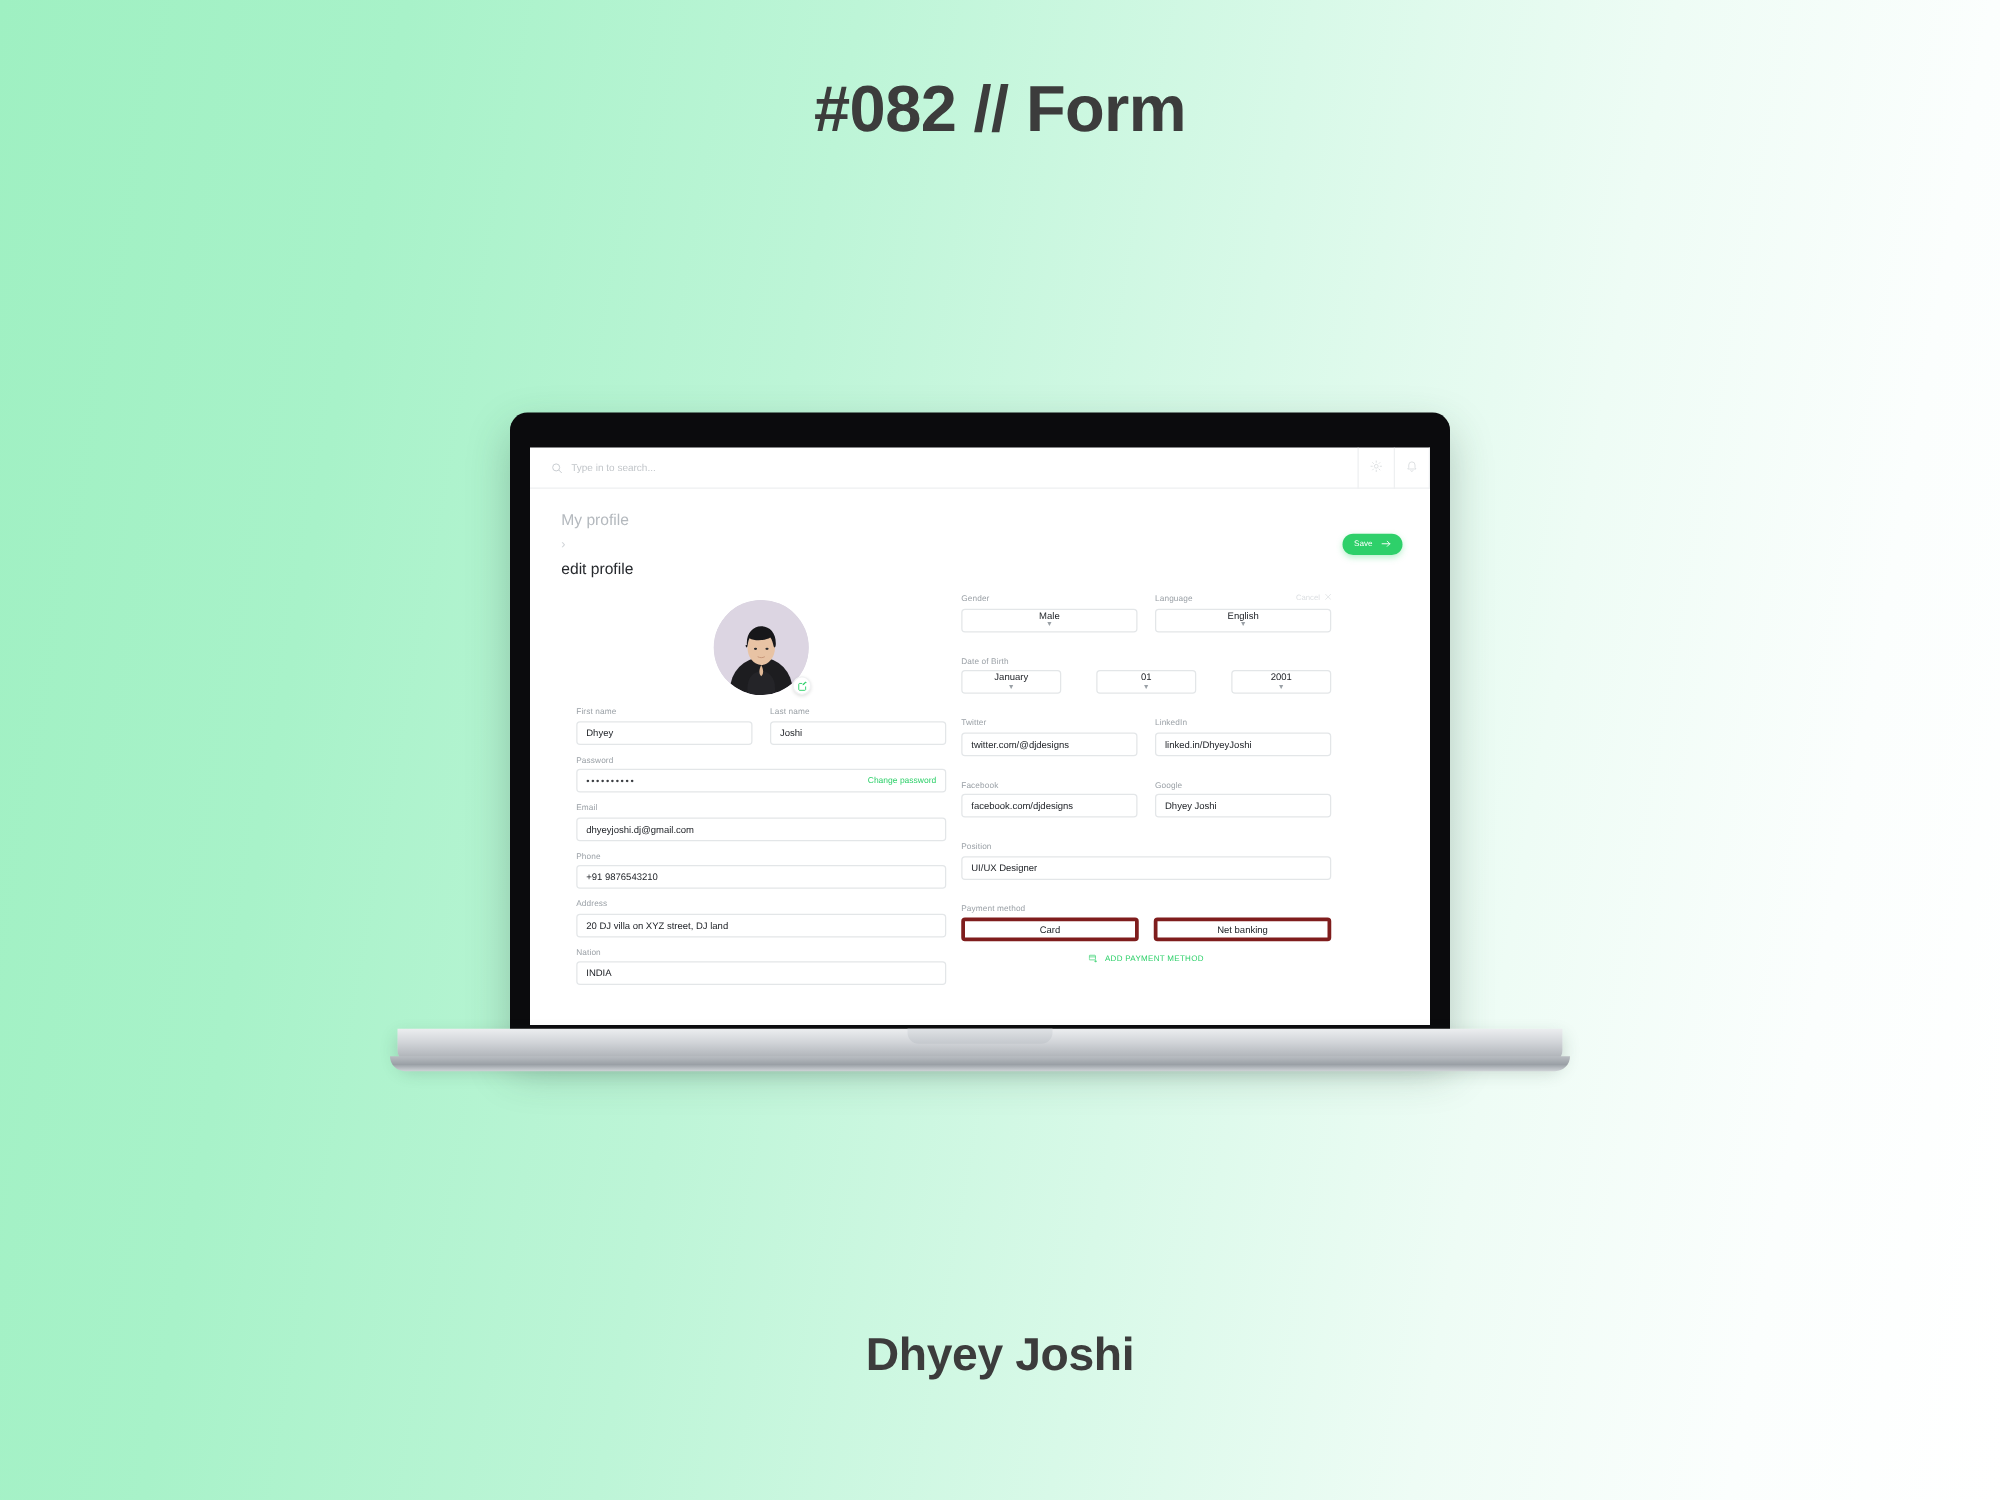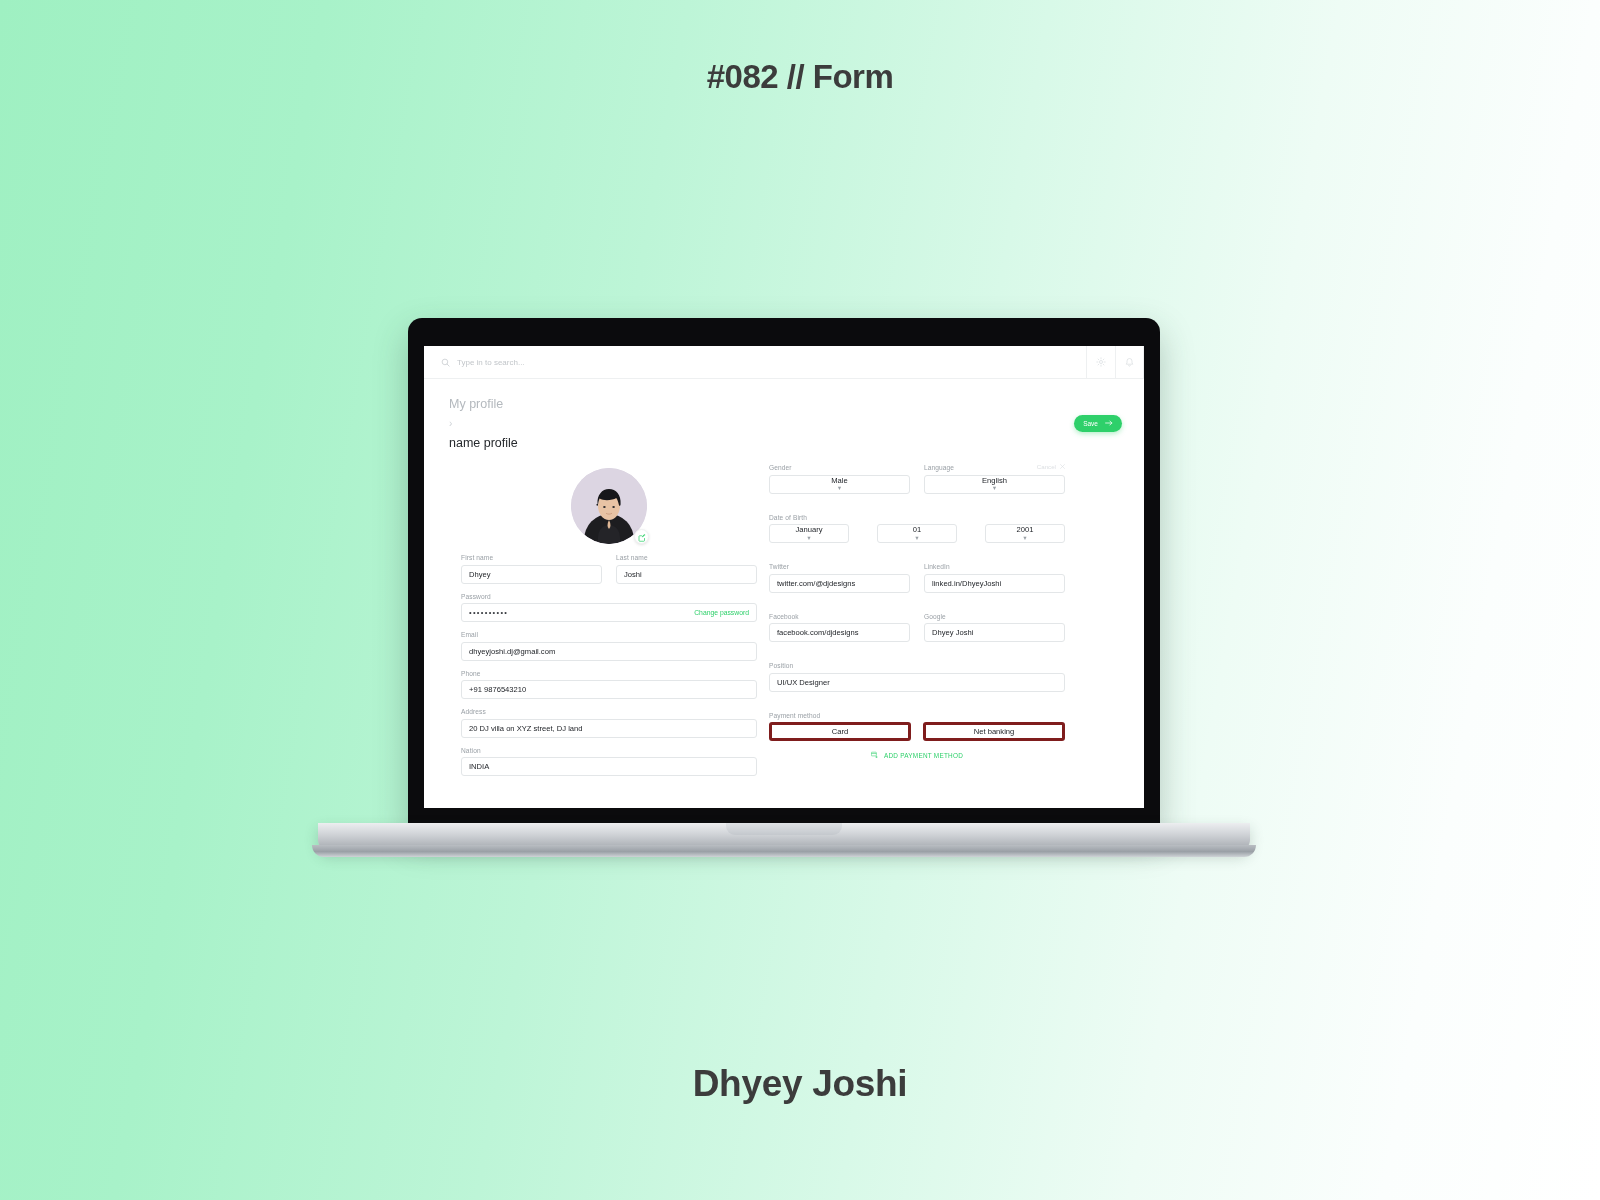--- a/index.html
+++ b/index.html
@@ -23,21 +23,21 @@
     position: relative;
   }
 
   
   .page-title {
     position: absolute;
     top: 58px;
     left: 0;
     width: 100%;
     text-align: center;
-    font-size: 33px;
+    font-size: 52px;
     font-weight: bold;
     letter-spacing: -0.5px;
     color: #3c3c3c;
   }
 
   .page-footer {
     position: absolute;
     top: 1063px;
     left: 0;
     width: 100%;
@@ -53,21 +53,21 @@
     position: absolute;
     left: 318px;
     top: 318px;
     width: 932px;
     height: 545px;
   }
 
   .laptop-lid {
     position: absolute;
     left: 90px;
-    top: 0;
+    top: 12px;
     width: 752px;
     height: 512px;
     background: #0b0b0d;
     border-radius: 14px 14px 3px 3px;
     box-shadow: 0 14px 34px rgba(40, 70, 55, 0.28);
     padding: 28px 16px 22px 16px;
   }
 
   .laptop-screen {
     width: 100%;
@@ -361,21 +361,21 @@
               </svg>
             </span>
           </div>
         </div>
       </div>
 
       <div class="crumb-row">
         <div class="crumb">
           <span class="crumb-parent">My profile</span>
           <span class="crumb-sep">›</span>
-          <span class="crumb-current">name profile</span>
+          <span class="crumb-current">edit profile</span>
         </div>
         <button class="save-btn">
           <span>Save</span>
           <span>
             <svg width="8" height="6" viewBox="0 0 14 10" fill="none">
               <path d="M1 5h11M8.4 1.4L12 5l-3.6 3.6" stroke="#ffffff" stroke-width="1.3" stroke-linecap="round" stroke-linejoin="round"></path>
             </svg>
           </span>
         </button>
       </div>

